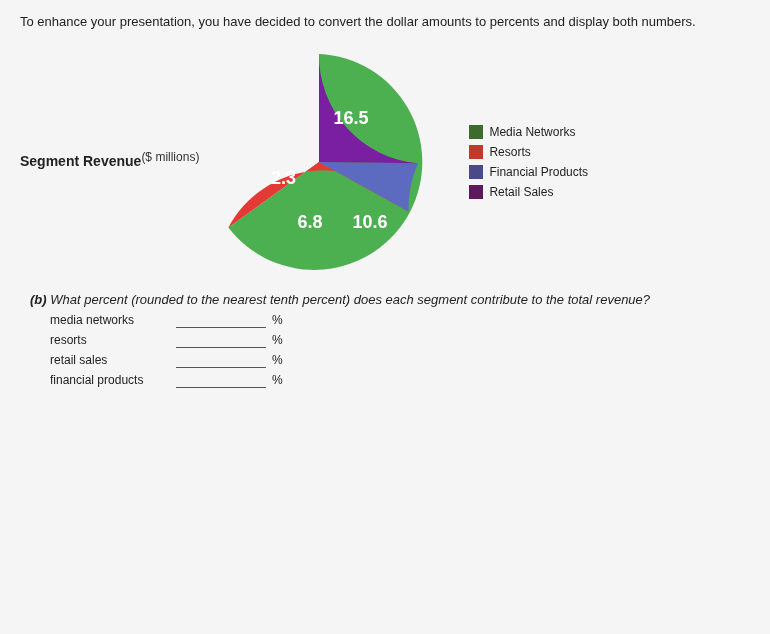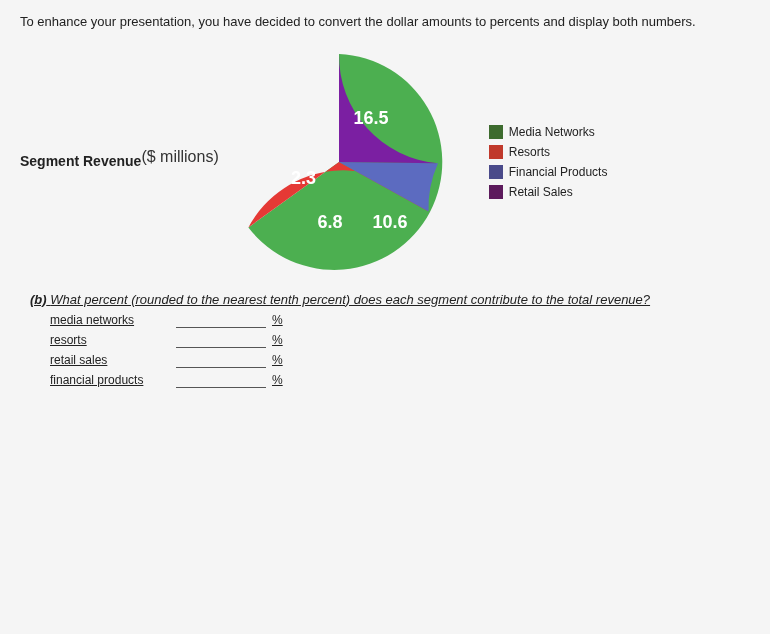--- a/index.html
+++ b/index.html
@@ -32,21 +32,21 @@
       margin-bottom: 10px;
     }
     .chart-title {
       text-align: center;
       font-weight: bold;
       font-size: 14px;
       margin-bottom: 2px;
     }
     .chart-subtitle {
       text-align: center;
-      font-size: 16px;
+      font-size: 12px;
       margin-bottom: 10px;
       color: #333;
     }
     .chart-area {
       display: flex;
       align-items: center;
       justify-content: center;
       gap: 30px;
     }
     .pie-container {
@@ -100,21 +100,20 @@
       width: 100px;
       background: transparent;
       outline: none;
       font-size: 13px;
     }
     .unit-label {
       font-size: 13px;
     }
     .question-b {
       margin-bottom: 8px;
-      text-decoration: underline;
     }
     .segment-inputs {
       margin-left: 20px;
       margin-top: 6px;
     }
     .segment-row {
       display: flex;
       align-items: center;
       gap: 6px;
       margin-bottom: 5px;

